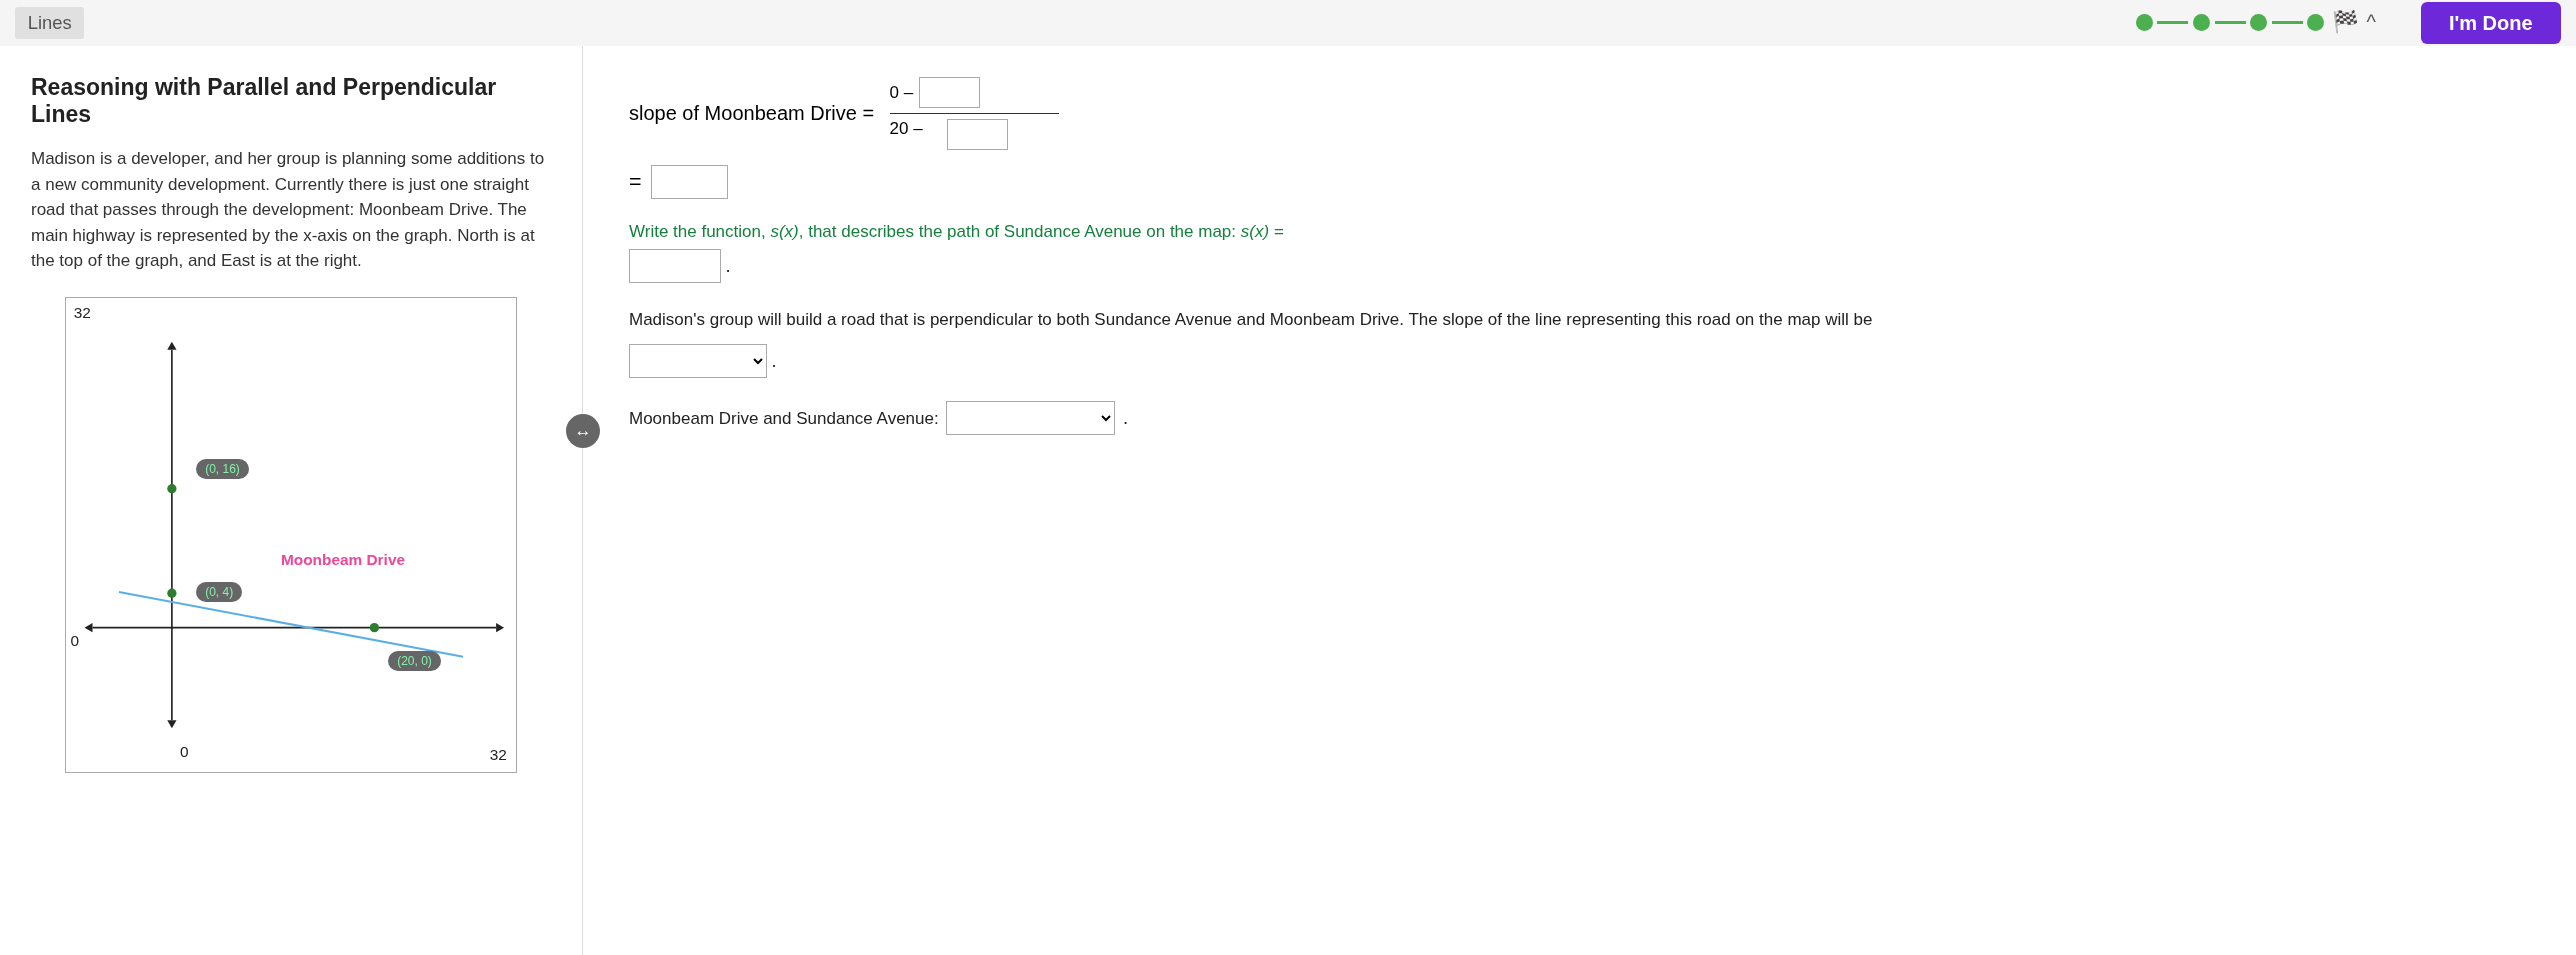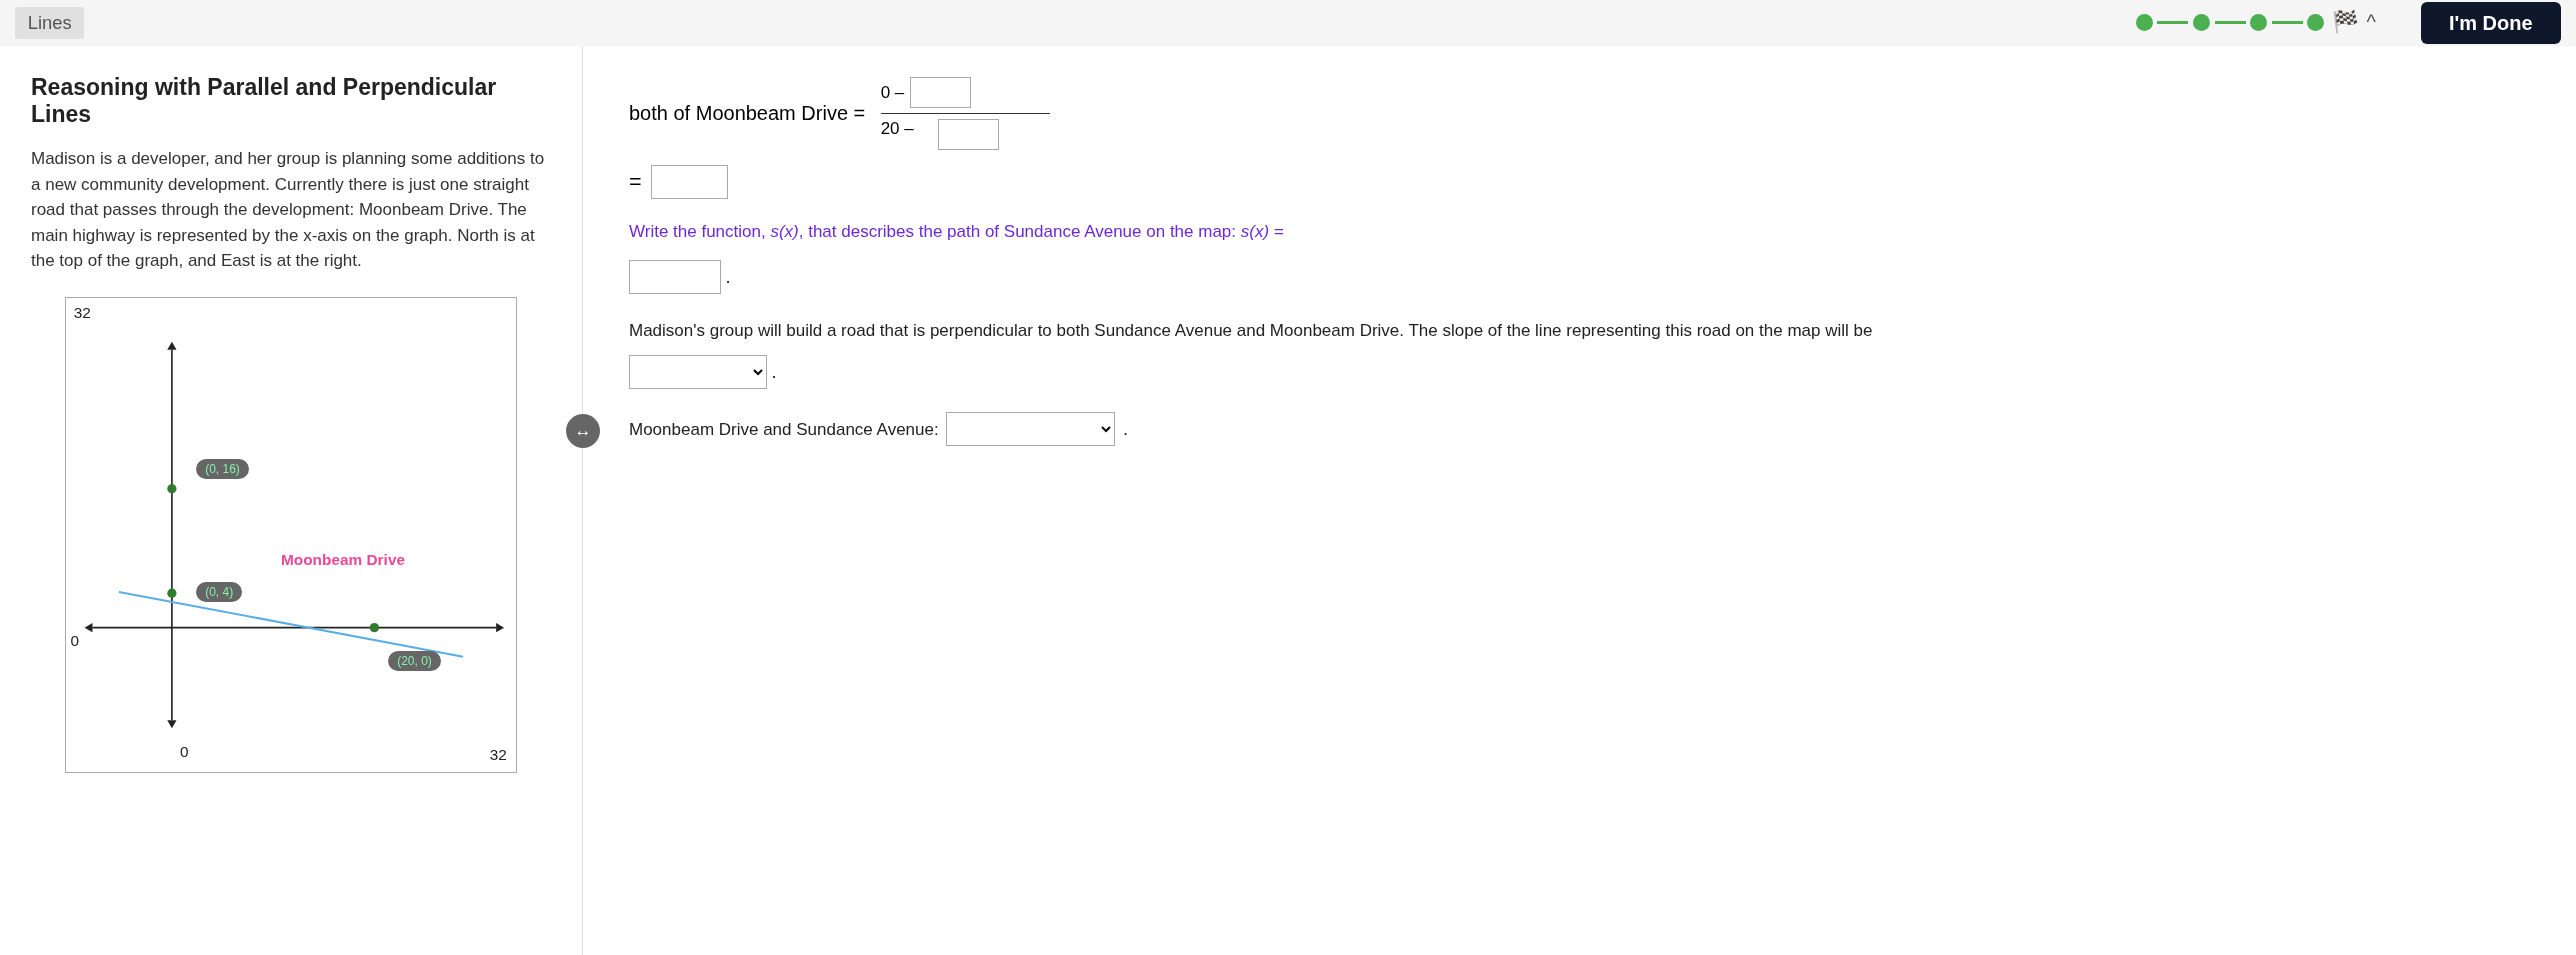--- a/index.html
+++ b/index.html
@@ -44,21 +44,21 @@
       display: inline-block;
     }
     .dot-filled { background: #4caf50; }
     .dot-line {
       width: 31px;
       height: 3.1px;
       background: #4caf50;
       display: inline-block;
     }
     .btn-done {
-      background: #0f172a;
+      background: #6d28d9;
       color: white;
       border: none;
       padding: 9.2px 28px;
       border-radius: 6.1px;
       font-size: 20px;
       font-weight: bold;
       cursor: pointer;
     }
     .main-content {
       display: flex;
@@ -256,41 +256,41 @@
     </div>
   </div>
 
   <div style="position:relative;width:0;">
     <div style="position:absolute;left:-17px;top:368px;width:34px;height:34px;border-radius:50%;background:#666;display:flex;align-items:center;justify-content:center;z-index:10;color:white;font-size:17px;">↔</div>
   </div>
 
   <div class="right-panel">
 
     <div class="slope-section">
-      <span style="font-size:20px;white-space:nowrap;">both of Moonbeam Drive =</span>
+      <span style="font-size:20px;white-space:nowrap;">slope of Moonbeam Drive =</span>
       <div style="display:flex;flex-direction:column;align-items:flex-start;gap:4.6px;">
         <div style="display:flex;align-items:center;gap:6.1px;">
           <span style="font-size:17px;">0 –</span>
           <input class="input-box" type="text" style="width: 61px; height: 31px; font-size: 15.4px; border: 1.2px solid rgb(170, 170, 170); padding: 3.1px 6.1px;">
         </div>
         <div style="width:169px;height:1.5px;background:#333;"></div>
         <div style="display:flex;gap:24px;">
           <span style="font-size:17px;">20 –</span>
           <input class="input-box" type="text" style="width: 61px; height: 31px; font-size: 15.4px; border: 1.2px solid rgb(170, 170, 170); padding: 3.1px 6.1px;">
         </div>
       </div>
     </div>
 
     <div class="equals-row" style="margin-top:-15.4px;margin-bottom:23px;">
       <span style="font-size:21.5px;">=</span>
       <input class="input-box" type="text" style="width: 77px; height: 34px; font-size: 17px; border: 1.2px solid rgb(170, 170, 170); padding: 3.1px 6.1px;">
     </div>
 
     <div class="write-function-section" style="margin-bottom:23px;">
-      <div style="font-size:17px;color:#6d28d9;margin-bottom:18px;">
+      <div style="font-size:17px;color:#15803d;margin-bottom:7px;">
         Write the function, <span class="inline-math">s(x)</span>, that describes the path of Sundance Avenue on the map: <span style="font-style:italic;">s(x) =</span>
       </div>
       <div style="display:flex;align-items:center;gap:4.6px;">
         <input class="input-box" type="text" style="width: 92px; height: 34px; font-size: 17px; border: 1.2px solid rgb(170, 170, 170); padding: 3.1px 6.1px;">
         <span style="font-size:18.4px;">.</span>
       </div>
     </div>
 
     <div class="perpendicular-section" style="margin-bottom:23px;">
       <div style="font-size:17px;margin-bottom:10.7px;line-height:1.6;">Madison's group will build a road that is perpendicular to both Sundance Avenue and Moonbeam Drive. The slope of the line representing this road on the map will be</div>

